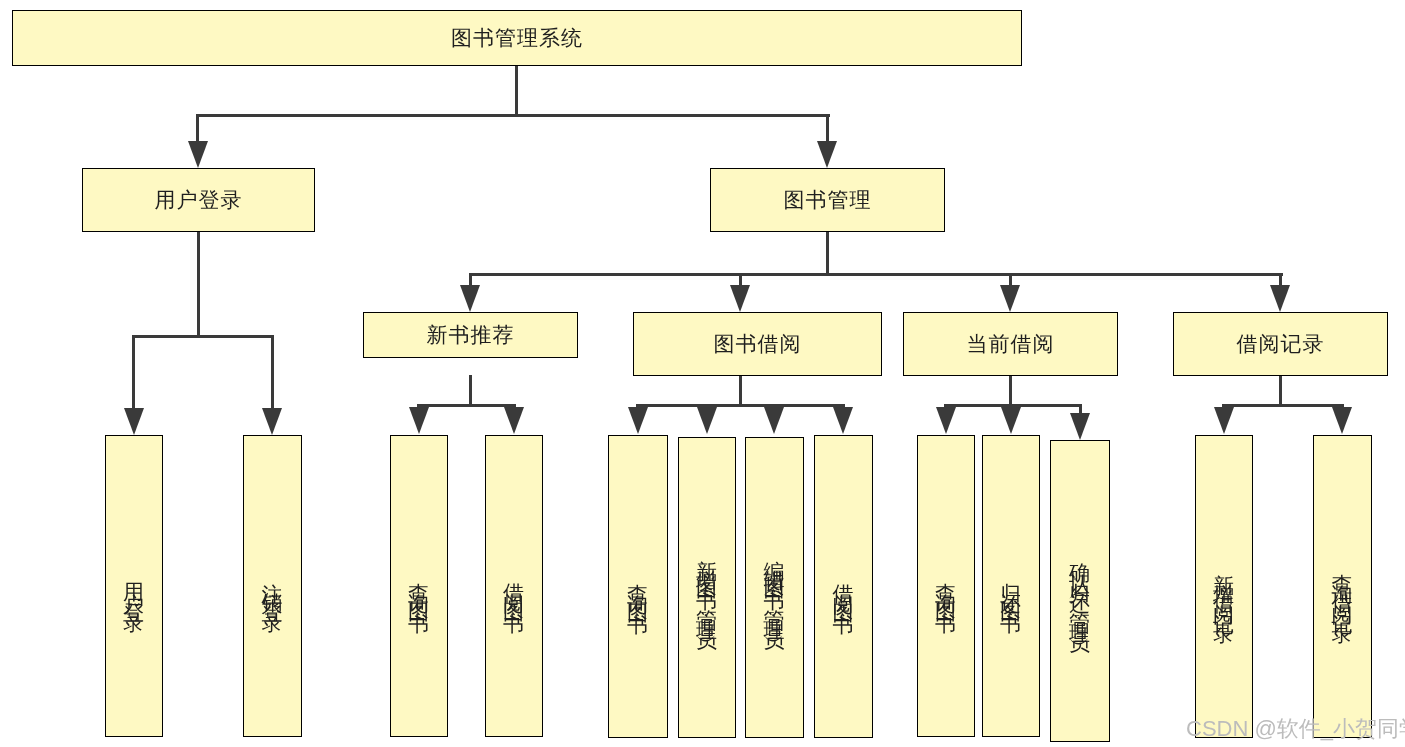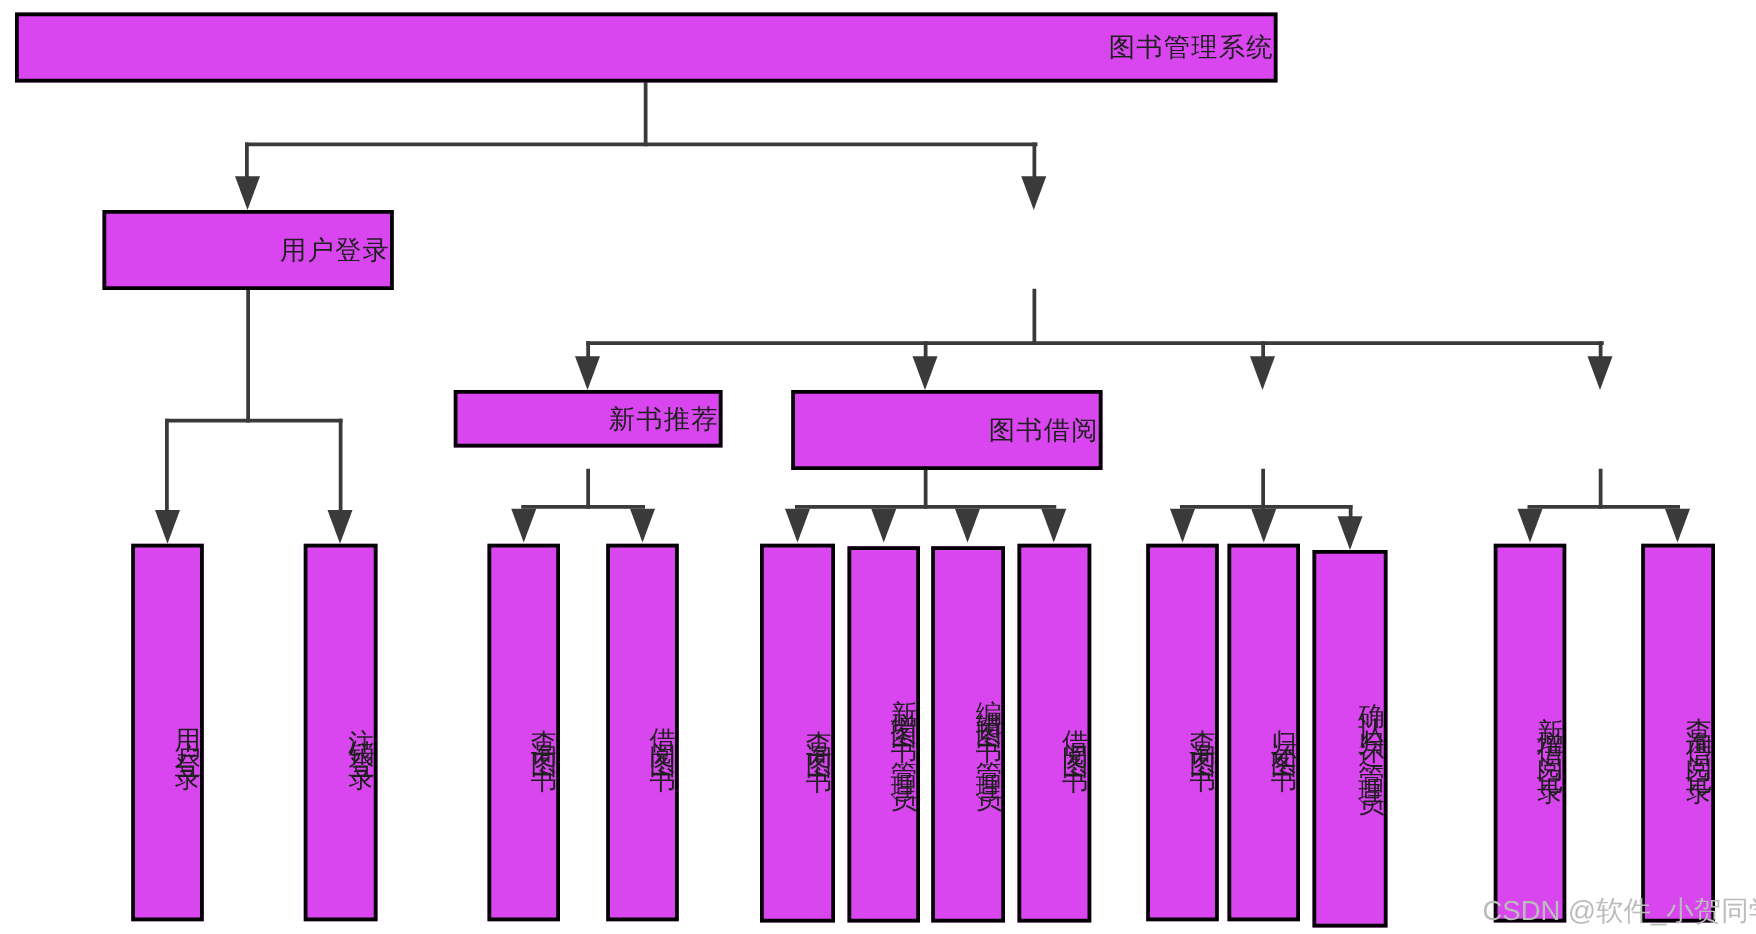--- a/index.html
+++ b/index.html
@@ -7,25 +7,25 @@
     position:relative;
     width:1405px;height:747px;
     background:#ffffff;
     font-family:"Liberation Sans","DejaVu Sans",sans-serif;
     color:#1f1f1f;
     overflow:hidden;
   }
   .box{
     position:absolute;
     box-sizing:border-box;
-    border:3px solid #000000;
-    background:#d946ef;
+    border:1px solid #000000;
+    background:#fef9c3;
     display:flex;
     align-items:center;
-    justify-content:flex-end;
+    justify-content:center;
     z-index:2;
   }
   .box.h span{
     font-size:21px;
     letter-spacing:1px;
     white-space:nowrap;
   }
   .box.v span{
     writing-mode:vertical-rl;
     text-orientation:mixed;
@@ -63,20 +63,23 @@
   <div class="vline" style="left:515px;top:64px;height:53px"></div>
   <div class="hline" style="left:196px;top:114px;width:634px"></div>
   <div class="vline" style="left:196px;top:114px;height:30px"></div>
   <div class="arrow" style="left:188px;top:141px"></div>
   <div class="vline" style="left:826px;top:114px;height:30px"></div>
   <div class="arrow" style="left:817px;top:141px"></div>
 
   <div class="box h" style="left:82px;top:168px;width:233px;height:64px">
     <span>用户登录</span>
   </div>
+  <div class="box h" style="left:710px;top:168px;width:235px;height:64px">
+    <span>图书管理</span>
+  </div>
 
   <div class="vline" style="left:197px;top:231px;height:107px"></div>
   <div class="hline" style="left:132px;top:335px;width:142px"></div>
   <div class="vline" style="left:132px;top:335px;height:78px"></div>
   <div class="arrow" style="left:124px;top:408px"></div>
   <div class="vline" style="left:271px;top:335px;height:78px"></div>
   <div class="arrow" style="left:262px;top:408px"></div>
 
   <div class="vline" style="left:826px;top:231px;height:45px"></div>
   <div class="hline" style="left:469px;top:273px;width:814px"></div>
@@ -87,20 +90,26 @@
   <div class="vline" style="left:1009px;top:273px;height:16px"></div>
   <div class="arrow" style="left:1000px;top:285px"></div>
   <div class="vline" style="left:1279px;top:273px;height:16px"></div>
   <div class="arrow" style="left:1270px;top:285px"></div>
 
   <div class="box h" style="left:363px;top:312px;width:215px;height:46px">
     <span>新书推荐</span>
   </div>
   <div class="box h" style="left:633px;top:312px;width:249px;height:64px">
     <span>图书借阅</span>
+  </div>
+  <div class="box h" style="left:903px;top:312px;width:215px;height:64px">
+    <span>当前借阅</span>
+  </div>
+  <div class="box h" style="left:1173px;top:312px;width:215px;height:64px">
+    <span>借阅记录</span>
   </div>
 
   <div class="vline" style="left:469px;top:375px;height:32px"></div>
   <div class="hline" style="left:417px;top:404px;width:99px"></div>
   <div class="arrow" style="left:409px;top:407px"></div>
   <div class="arrow" style="left:504px;top:407px"></div>
 
   <div class="vline" style="left:739px;top:375px;height:32px"></div>
   <div class="hline" style="left:636px;top:404px;width:209px"></div>
   <div class="arrow" style="left:628px;top:407px"></div>

